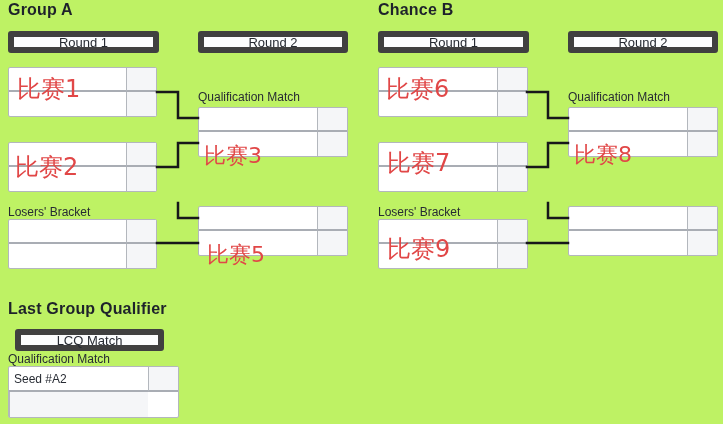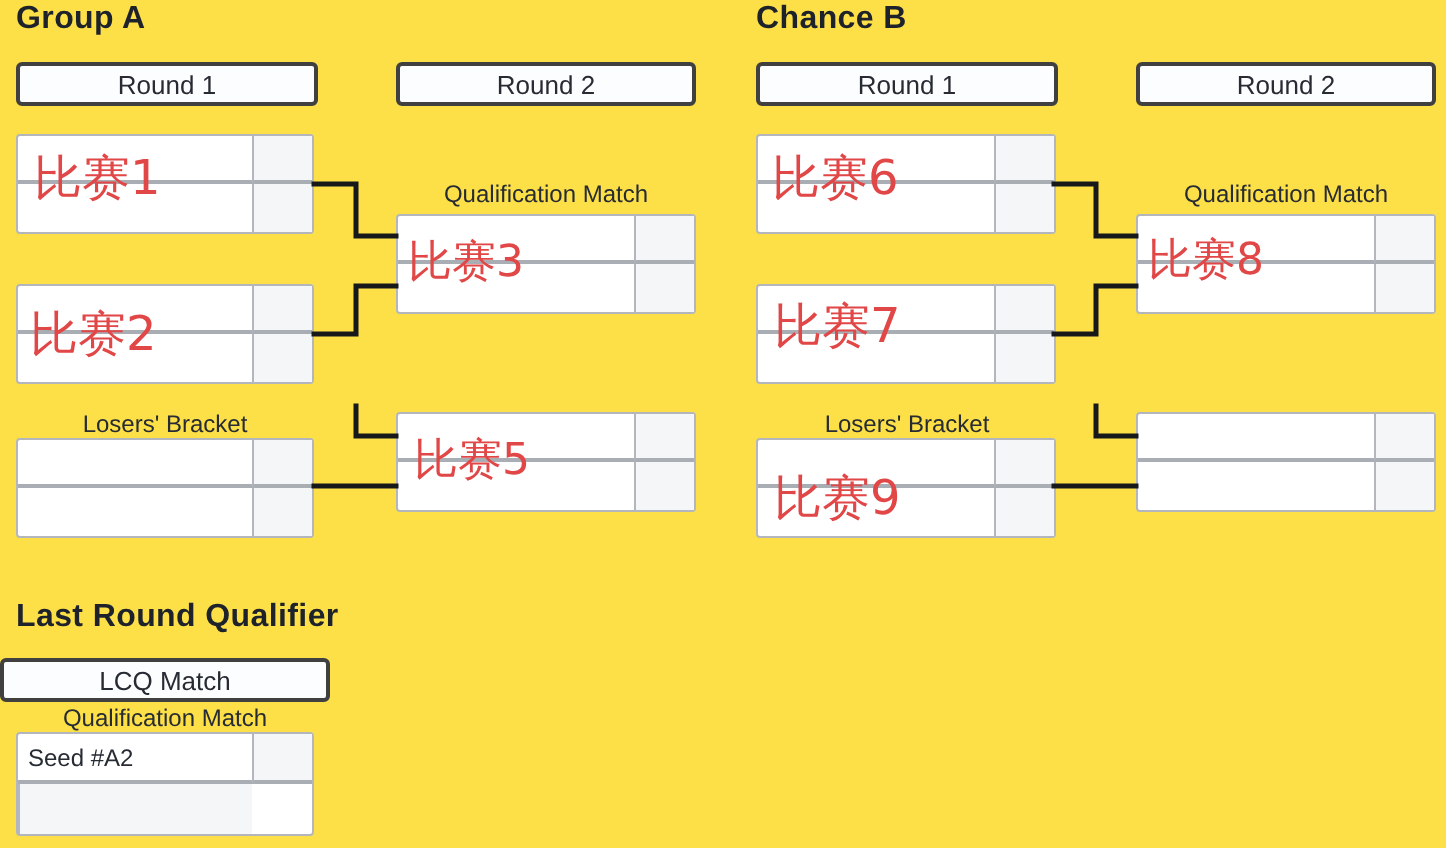--- a/index.html
+++ b/index.html
@@ -1,50 +1,50 @@
 <!DOCTYPE html>
 <html><head>
 <meta charset="utf-8">
 <style>
   html,body { margin:0; padding:0; background:#ffffff; }
   #app {
-    position:relative; width:723px; height:424px; background:#fde047;
+    position:relative; width:723px; height:424px; background:#bef264;
     font-family:"Liberation Sans", "DejaVu Sans", sans-serif; overflow:hidden;
   }
   .group-title {
     position:absolute; font-size:16px; font-weight:bold; color:#1e222b;
     letter-spacing:.2px; white-space:nowrap;
   }
   .round-header {
     position:absolute; height:22px; box-sizing:border-box;
-    border:2px solid #404040; border-radius:3px; background:#fcfdfe;
+    border:6px solid #404040; border-radius:3px; background:#fcfdfe;
     display:flex; align-items:center; justify-content:center;
     font-size:13px; color:#272b33; white-space:nowrap;
   }
   .section-label {
-    position:absolute; font-size:12px; color:#272b33; text-align:center;
+    position:absolute; font-size:12px; color:#272b33; 
     white-space:nowrap;
   }
   .match {
     position:absolute; height:50px; box-sizing:border-box;
     border:1px solid #b3b7bd; border-radius:2px; background:#ffffff;
     display:grid; grid-template-columns:1fr 30px; grid-template-rows:1fr 1fr;
   }
   .match .slot { box-sizing:border-box; display:flex; align-items:center; }
   .match .score {
     box-sizing:border-box; background:#f5f6f8; border-left:1px solid #b3b7bd;
   }
   .match .r1 { border-bottom:2px solid #a9adb4; }
   .match .seed { font-size:12px; color:#272b33; padding-left:5px; }
   .overlay {
     position:absolute; font-size:24px; line-height:1.05; color:#e14747;
     white-space:nowrap; pointer-events:none;
     font-family:"DejaVu Sans", "Liberation Sans", sans-serif;
   }
-  .overlay.sm { font-size:22px; }
+  .overlay.sm { font-size:22px;margin-top:24px; }
   svg.connectors {
     position:absolute; left:0; top:0; pointer-events:none;
   }
   svg.connectors polyline {
     fill:none; stroke:#17181a; stroke-width:2.5; stroke-linecap:square;
   }
 </style>
 </head>
 <body>
 
@@ -131,27 +131,27 @@
     <div class="score"></div>
   </div>
 
   <div class="match" style="left:568px;top:206px;width:150px">
     <div class="slot r1"></div>
     <div class="score r1"></div>
     <div class="slot"></div>
     <div class="score"></div>
   </div>
 
-  <div class="group-title" style="left:8px;top:300px">Last Round Qualifier</div>
+  <div class="group-title" style="left:8px;top:300px">Last Group Qualifier</div>
 
-  <div class="round-header" style="left:0;top:329px;width:165px">LCQ Match</div>
+  <div class="round-header" style="left:15px;top:329px;width:149px">LCQ Match</div>
 
   <div class="section-label" style="left:8px;top:352px;width:149px">Qualification Match</div>
 
-  <div class="match" style="left:8px;top:366px;width:149px;height:52px">
+  <div class="match" style="left:8px;top:366px;width:171px;height:52px">
     <div class="slot r1 seed">
       <span>Seed #A2</span>
     </div>
     <div class="score r1"></div>
     <div class="score"></div>
   </div>
 
   <svg class="connectors" width="723" height="424">
 
     <polyline points="157,92 178,92 178,118 198,118"></polyline>

